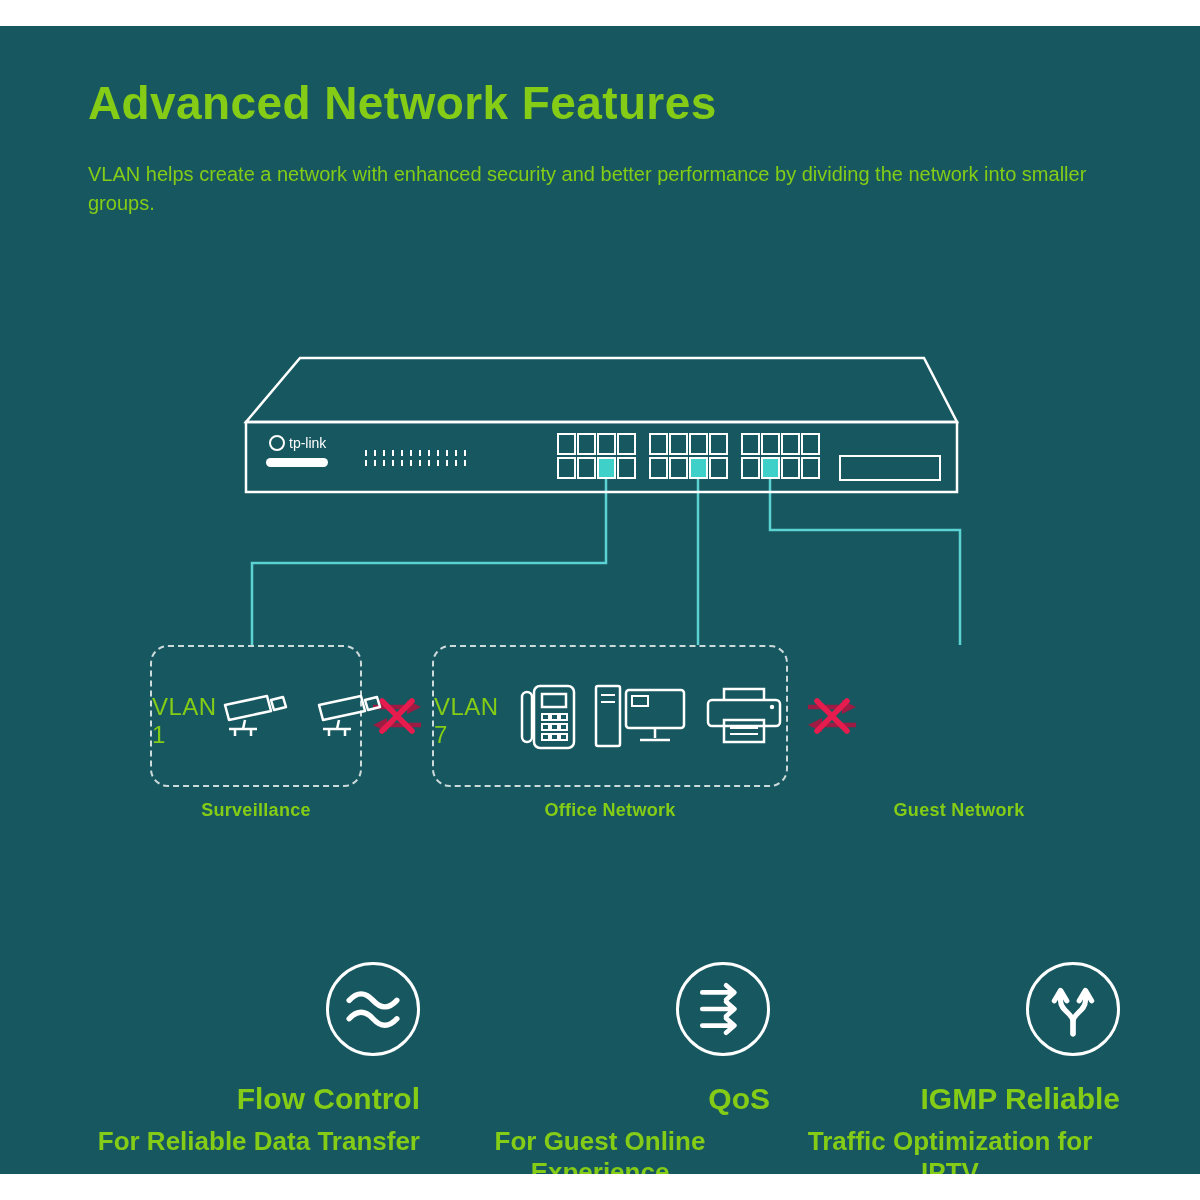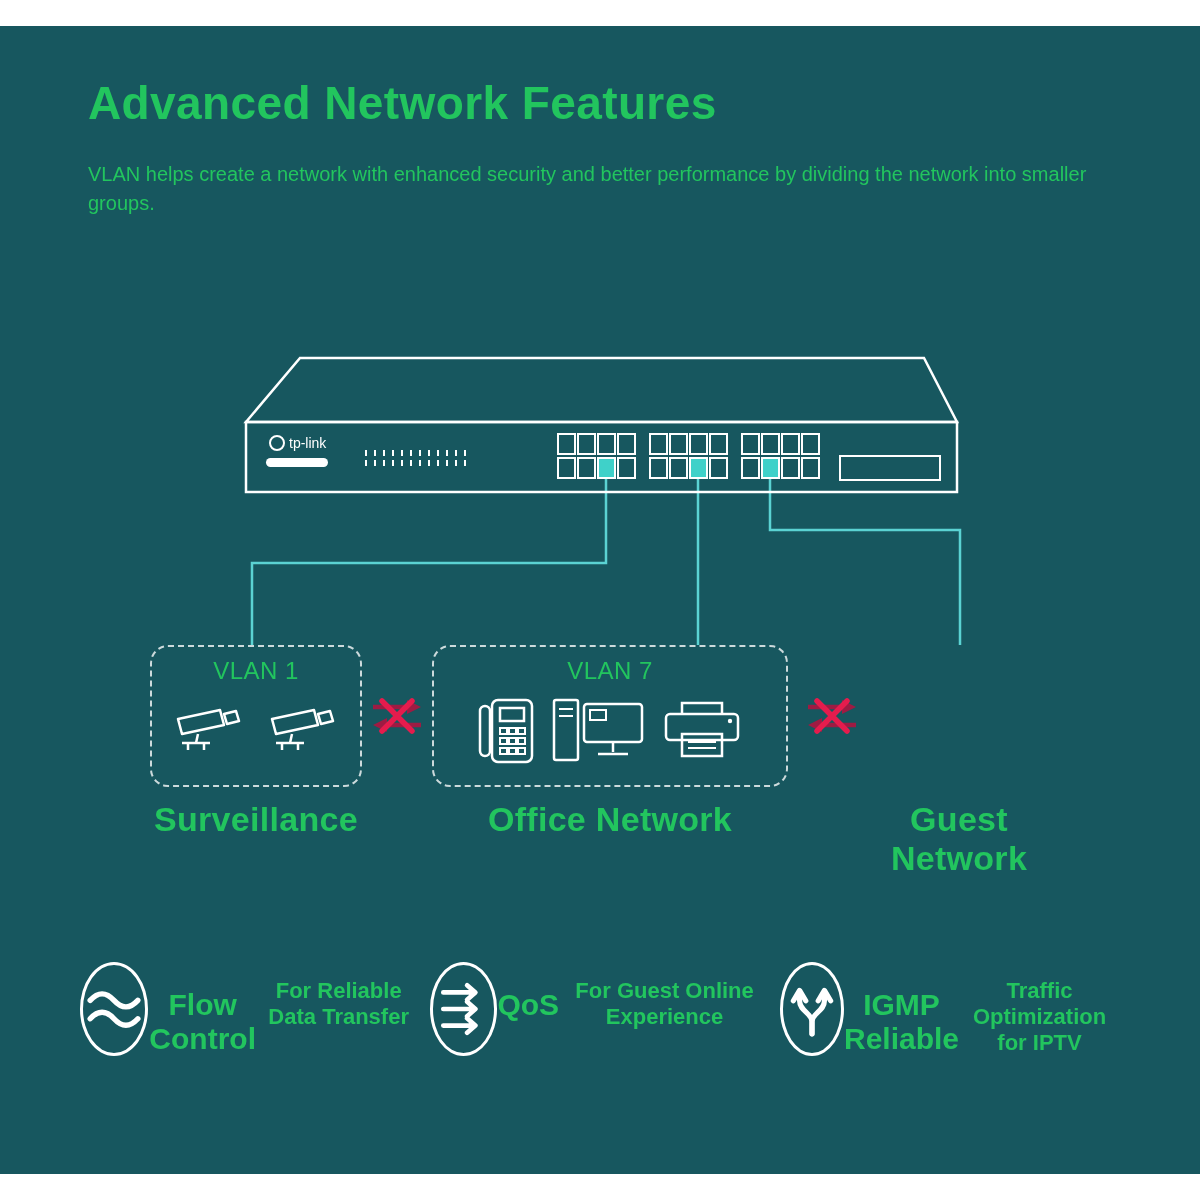--- a/index.html
+++ b/index.html
@@ -1,39 +1,39 @@
 <!DOCTYPE html>
 <html><head>
 <meta charset="utf-8">
 <style>
   html,body{margin:0;padding:0;background:#fff}
   .canvas{position:relative;width:1200px;height:1200px;background:#17575f;overflow:hidden;
-          font-family:"Liberation Sans","DejaVu Sans",sans-serif;color:#22c55e}
+          font-family:"Liberation Sans","DejaVu Sans",sans-serif;color:#84cc16}
   .strip{position:absolute;left:0;right:0;background:#ffffff}
   .strip.top{top:0;height:26px}
   .strip.bottom{bottom:0;height:26px}
 
   .title{position:absolute;left:88px;top:76px;font-size:46px;font-weight:600;letter-spacing:.4px}
   .subtitle{position:absolute;left:88px;top:160px;width:1020px;font-size:20px;line-height:1.45;font-weight:400}
 
   .layer{position:absolute;inset:0;pointer-events:none}
   svg text{font-family:"Liberation Sans","DejaVu Sans",sans-serif}
 
   .vlan-box{position:absolute;top:645px;height:142px;border:2px dashed rgba(255,255,255,.78);
-            border-radius:18px;box-sizing:border-box;display:flex;flex-direction:column;
+            border-radius:18px;box-sizing:border-box;display:flex;flex-direction:row;
             align-items:center;padding-top:10px;background:transparent}
   .vlan-label{font-size:24px;font-weight:500;letter-spacing:.5px}
   .vlan-icons{flex:1;display:flex;align-items:center;justify-content:center;gap:16px;padding-bottom:8px}
-  .vlan-caption{position:absolute;top:800px;text-align:center;font-size:34px;font-weight:700;letter-spacing:.3px}
-
-  .feature{position:absolute;top:962px;width:340px;display:flex;align-items:flex-start;text-align:center}
+  .vlan-caption{position:absolute;top:800px;text-align:center;font-size:18px;font-weight:700;letter-spacing:.3px}
+
+  .feature{position:absolute;top:962px;width:340px;display:flex;flex-direction:column;align-items:flex-end;text-align:center}
   .feat-circle{width:94px;height:94px;border:3.5px solid #fff;border-radius:50%;
                display:flex;align-items:center;justify-content:center;box-sizing:border-box}
   .feat-title{margin-top:26px;font-size:30px;font-weight:700}
-  .feat-caption{margin-top:16px;font-size:22px;font-weight:600}
+  .feat-caption{margin-top:10px;font-size:26px;font-weight:600}
 </style>
 </head>
 <body>
 
 <div class="canvas">
 
   <div class="title">Advanced Network Features</div>
   <div class="subtitle">VLAN helps create a network with enhanced security and better performance by dividing the network into smaller groups.</div>
 
   <svg class="layer" width="1200" height="1200" viewBox="0 0 1200 1200">

